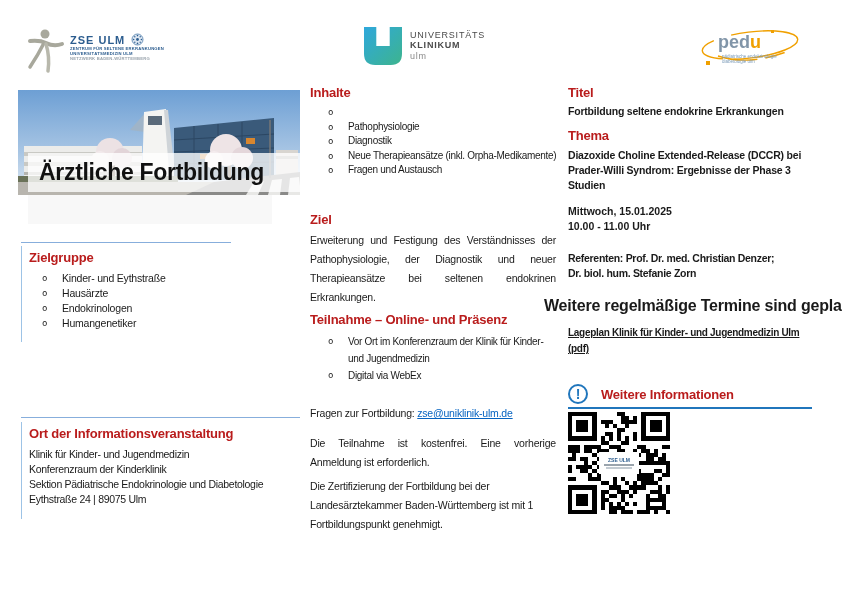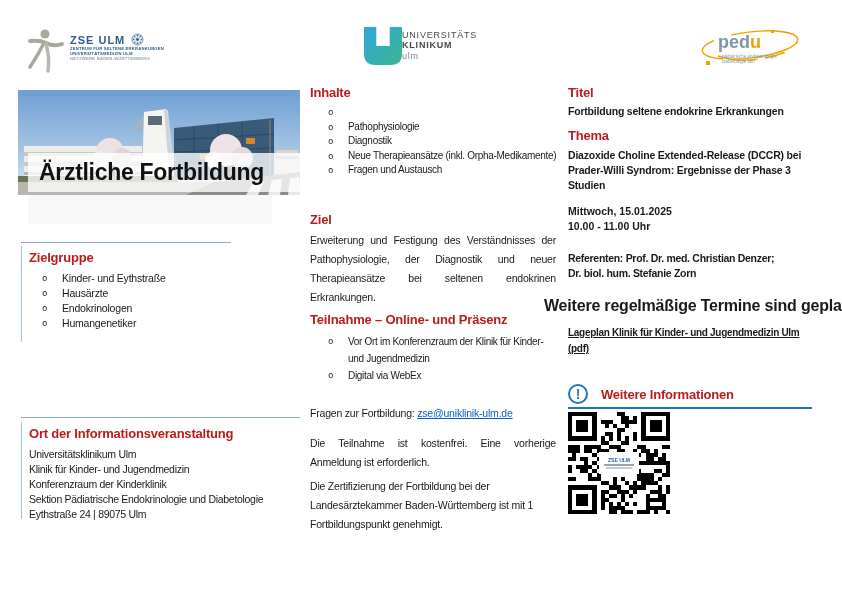--- a/index.html
+++ b/index.html
@@ -75,21 +75,21 @@
   <div class="abs" style="left:364px;top:23px;width:140px;height:45px;display:flex;align-items:center;">
     <svg width="38" height="38" viewBox="0 0 34 34">
       <defs>
         <linearGradient id="ug" x1="0" y1="0" x2="1" y2="1">
           <stop offset="0" stop-color="#2fa8dc"></stop>
             <stop offset="1" stop-color="#3db48e"></stop>
         </linearGradient>
       </defs>
       <path d="M0,0 H11 V17 H23 V0 H34 V24 Q34,34 24,34 H10 Q0,34 0,24 Z" fill="url(#ug)"></path>
     </svg>
-    <div style="">
+    <div style="margin-left:8px;">
       <div class="uk-txt">UNIVERSITÄTS</div>
       <div class="uk-txt" style="font-weight:bold;">KLINIKUM</div>
       <div class="uk-txt" style="color:#8a8a8a;">ulm</div>
     </div>
   </div>
 
   <div class="abs" style="left:698px;top:28px;width:104px;height:44px;">
     <svg class="abs" style="left:0;top:0;" width="104" height="44" viewBox="0 0 104 44">
       <g stroke="#f0a000" fill="none" stroke-width="1.4">
         <ellipse cx="52" cy="17" rx="48" ry="13" transform="rotate(-7 52 17)" stroke-dasharray="70 10 40 18"></ellipse>
@@ -191,21 +191,20 @@
       <li>
       <span class="bullet">o</span>
       <span class="nowrap">Humangenetiker</span>
     </li>
     </ul>
 
   <div class="abs rule" style="left:21px;top:417px;width:279px;"></div>
   <div class="abs vbar" style="left:21px;top:422px;height:97px;"></div>
   <div class="abs h-blue" style="left:29px;top:426px;">Ort der Informationsveranstaltung</div>
   <div class="abs body-t" style="left:29px;top:447px;width:272px;letter-spacing:-0.3px;">
-      <div class="nowrap">Universitätsklinikum Ulm</div>
       <div class="nowrap">Klinik für Kinder- und Jugendmedizin</div>
       <div class="nowrap">Konferenzraum der Kinderklinik</div>
       <div class="nowrap">Sektion Pädiatrische Endokrinologie und Diabetologie</div>
       <div class="nowrap">Eythstraße 24 | 89075 Ulm</div>
     </div>
 
   <div class="abs h-blue" style="left:310px;top:85px;">Inhalte</div>
   <ul class="olist abs" style="left:324px;top:105px;width:236px;font-size:10px;line-height:14px;letter-spacing:-0.3px;">
       <li style="margin-bottom:0.5px;">
       <span class="bullet">o</span>

